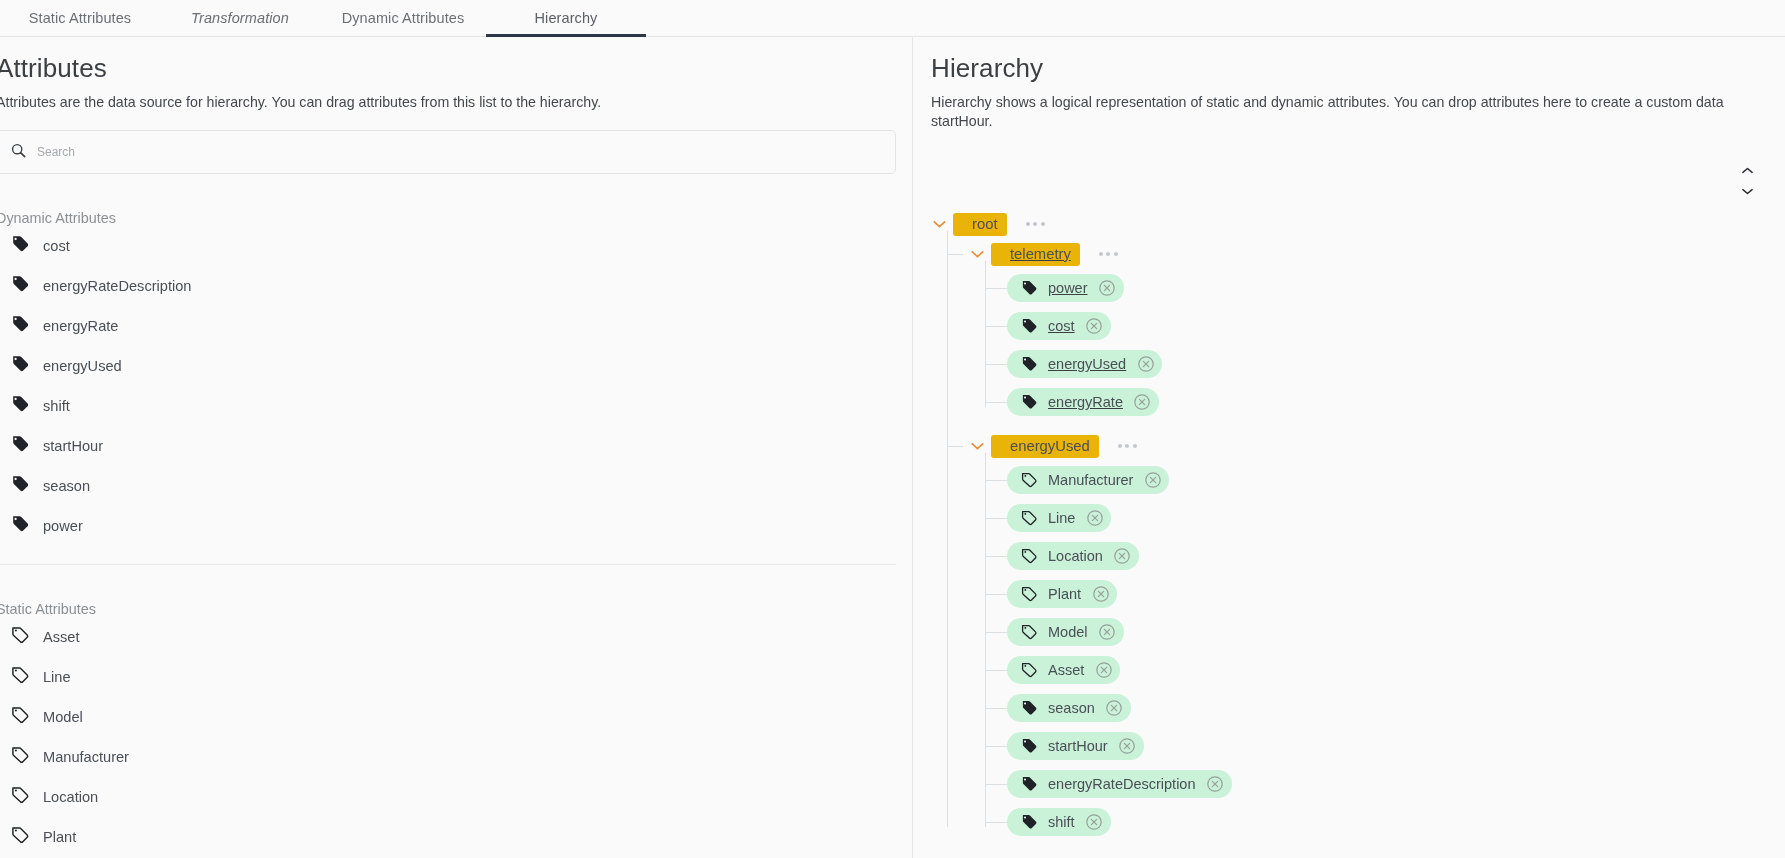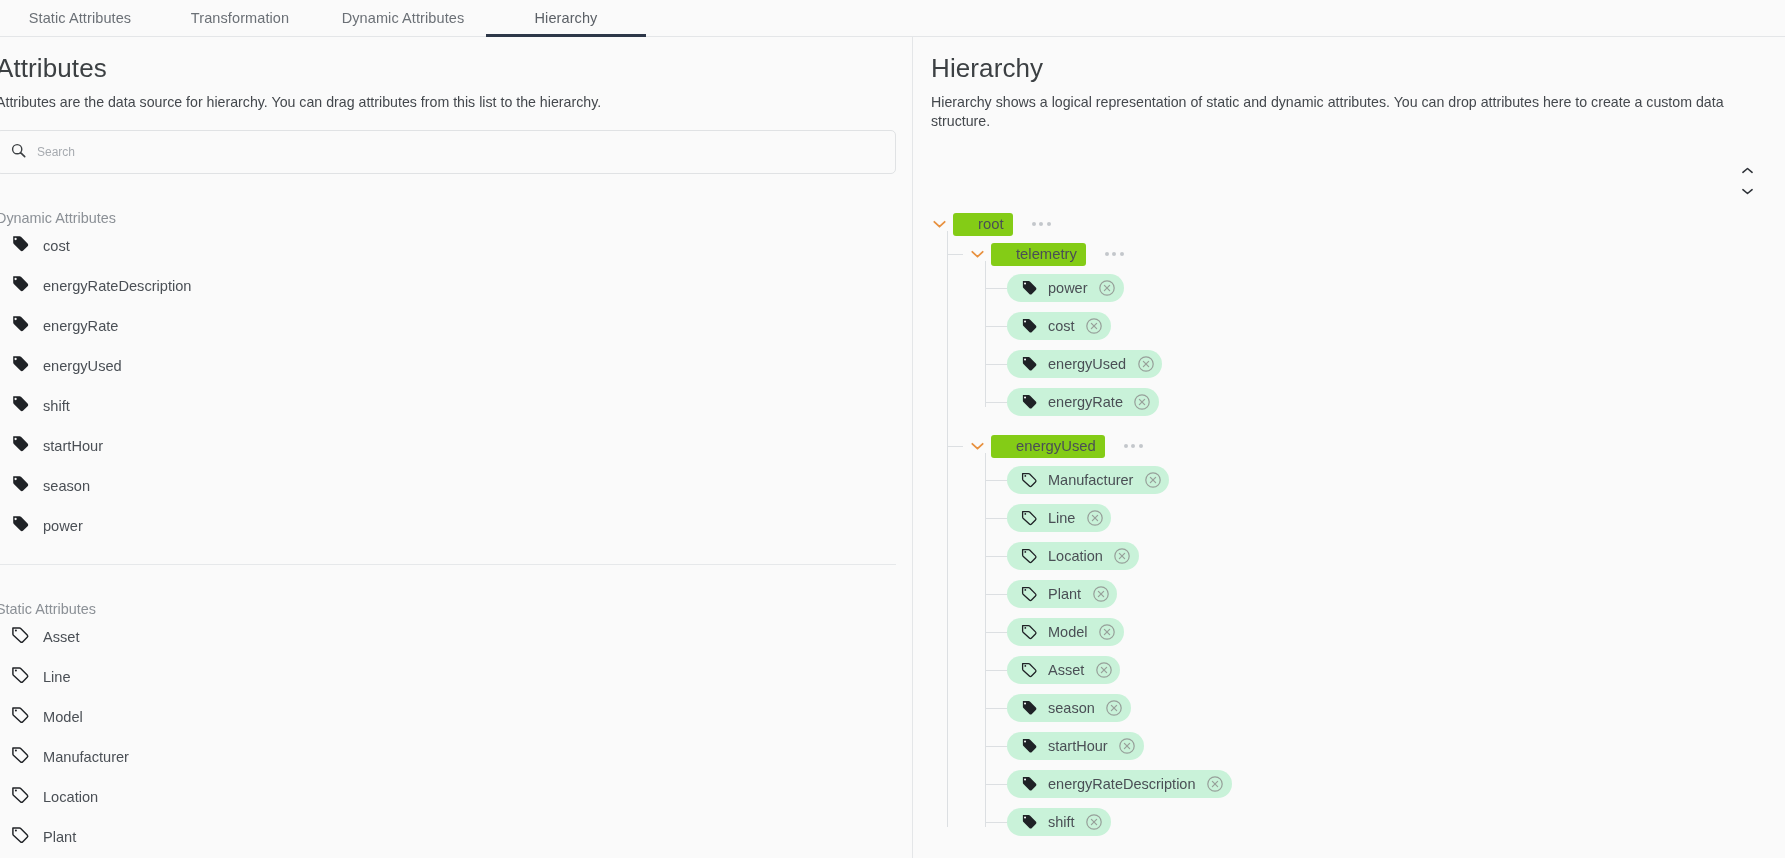--- a/index.html
+++ b/index.html
@@ -27,21 +27,21 @@
     color: #6b7076;
     letter-spacing: .1px;
     cursor: pointer;
     position: relative;
     background: transparent;
     border: none;
     font-family: inherit;
     white-space: nowrap;
   }
   .tab.t0 { width: 160px; }
-  .tab.t1 { width: 160px; }
+  .tab.t1 { width: 160px; font-style: italic; }
   .tab.t2 { width: 166px; }
   .tab.t3 { width: 160px; }
   .tab.active { color: #5b6066; }
   .tab.active::after {
     content: "";
     position: absolute;
     left: 0; right: 0; bottom: -1px;
     height: 3px;
     background: #2d3748;
   }
@@ -162,23 +162,23 @@
     gap: 6px;
     position: relative;
   }
   .chev {
     width: 16px; height: 16px;
     display: flex; align-items: center; justify-content: center;
     cursor: pointer;
     flex: none;
   }
   .grp-chip {
-    background: #84cc16;
+    background: #eab308;
     border-radius: 3px;
-    padding: 3px 9px 4px 25px;
+    padding: 3px 9px 4px 19px;
     font-size: 14.8px;
     color: #4a4f55;
     cursor: pointer;
     white-space: nowrap;
   }
   .dots {
     display: flex; gap: 3.5px; align-items: center;
     margin-left: 11px;
     cursor: pointer;
     padding: 4px 2px;
@@ -228,21 +228,21 @@
     color: #4a4f55;
     white-space: nowrap;
   }
   .chip .rm {
     width: 19px; height: 19px;
     flex: none;
     display: flex; align-items: center; justify-content: center;
     cursor: pointer;
   }
   .grp-block { margin-top: 10px; }
-  .grp-block:first-child { margin-top: 0; }
+  .grp-block:first-child { margin-top: 0; text-decoration: underline; }
 </style>
 </head>
 <body>
 
 <div class="tabbar" id="tabbar">
     <button class="tab t0">Static Attributes</button>
     <button class="tab t1">Transformation</button>
     <button class="tab t2">Dynamic Attributes</button>
     <button class="tab t3 active">Hierarchy</button>
   </div>
@@ -364,21 +364,21 @@
               <circle cx="5.9" cy="5.5" r="1.0" fill="#1f2226"></circle>
             </svg></span>
           <span class="lbl">Plant</span>
         </div>
       </div>
   </div>
 
   <div class="right">
     <div class="r-head">
       <div class="r-title">Hierarchy</div>
-      <div class="r-sub">Hierarchy shows a logical representation of static and dynamic attributes. You can drop attributes here to create a custom data structure.</div>
+      <div class="r-sub">Hierarchy shows a logical representation of static and dynamic attributes. You can drop attributes here to create a custom data startHour.</div>
     </div>
 
     <div class="collapse-ctl">
       <span>
         <svg width="11" height="7" viewBox="0 0 12 7">
             <polyline points="1,5.5 6,1.3 11,5.5" fill="none" stroke="#2d3137" stroke-width="1.7" stroke-linecap="round" stroke-linejoin="round"></polyline>
           </svg>
       </span>
       <span>
         <svg width="11" height="7" viewBox="0 0 12 7">

